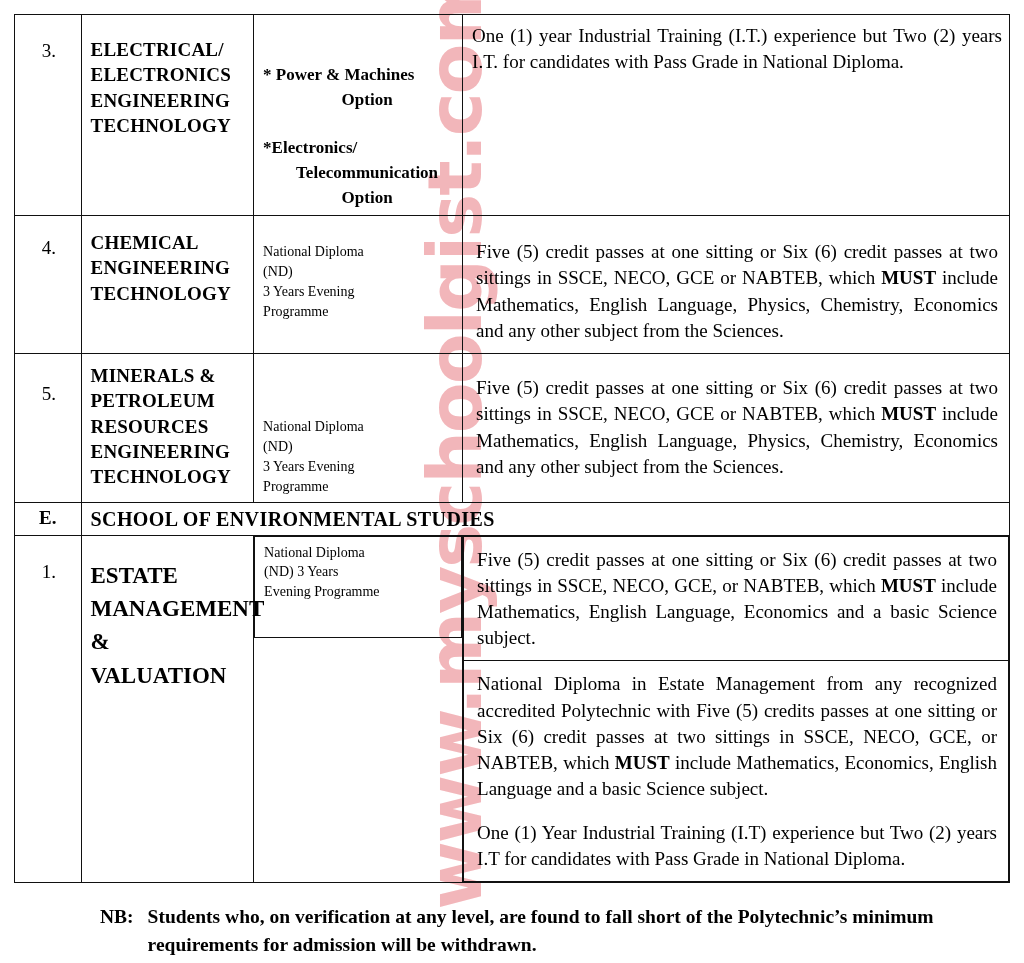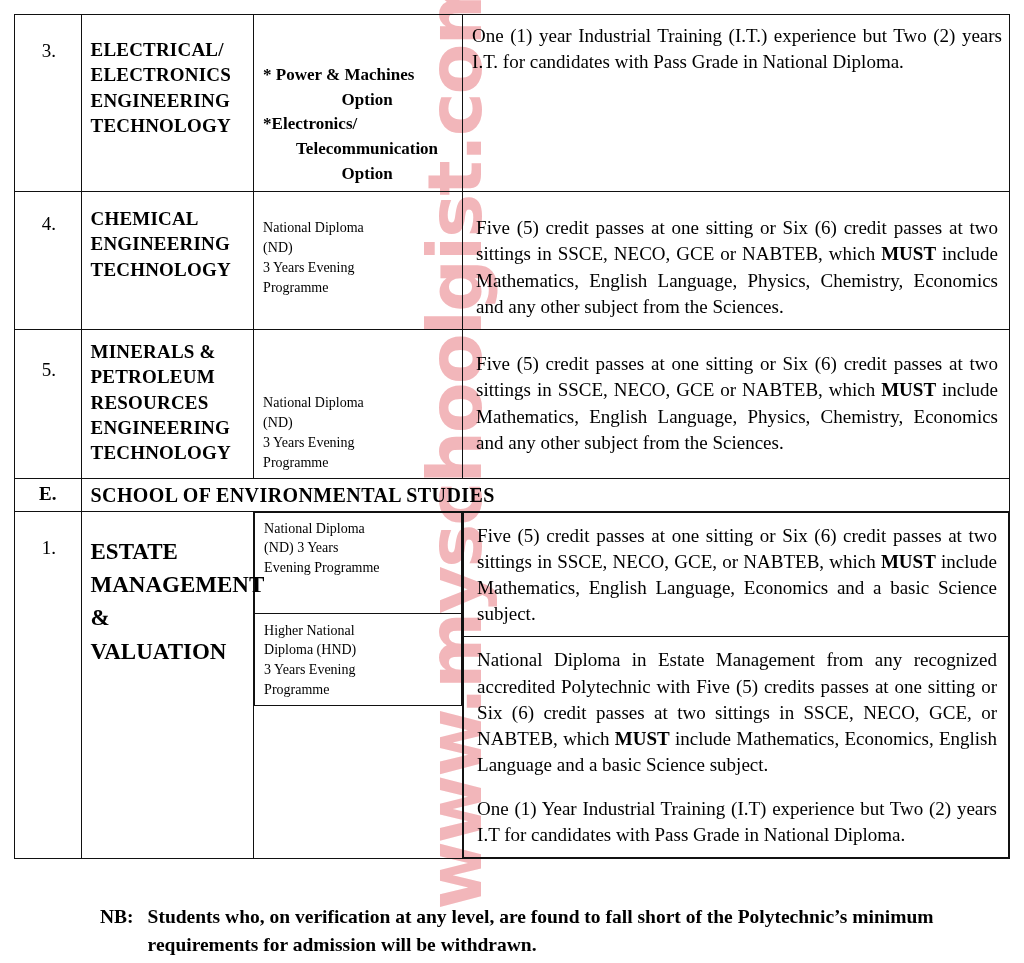--- a/index.html
+++ b/index.html
@@ -171,21 +171,21 @@
       <td class="col-prog">
         <div class="cell-pad prog" style="padding-top:22px; white-space:pre-line;">ELECTRICAL/
 ELECTRONICS
 ENGINEERING
 TECHNOLOGY</div>
       </td>
       <td class="col-mode">
         <div class="cell-pad mode-bold" style="padding-top:48px;">
           <span style="display:block;">* Power &amp; Machines</span>
           <span class="mode-indent">Option</span>
-          <span style="display:block;">*Electronics/</span>
+          <span style="display:block;margin-top:24px;">*Electronics/</span>
           <span class="mode-indent">Telecommunication</span>
           <span class="mode-indent">Option</span>
         </div>
       </td>
       <td class="col-req">
         <div class="cell-pad req" style="padding-top:8px;">One (1) year Industrial Training (I.T.) experience but Two (2) years I.T. for candidates with Pass Grade in National Diploma.</div>
       </td>
     </tr>
 
     <tr>
@@ -260,28 +260,20 @@
       </td>
 
       <td class="col-mode" style="padding:0;">
         <table class="split">
           <tbody>
               <tr>
             <td style="height:100px;">
               <div class="cell-pad mode" style="padding-top:6px; white-space:pre-line;">National Diploma
 (ND) 3 Years
 Evening Programme</div>
-            </td>
-          </tr>
-          <tr>
-            <td>
-              <div class="cell-pad mode" style="padding-top:7px; white-space:pre-line;">Higher National
-Diploma (HND)
-3 Years Evening
-Programme</div>
             </td>
           </tr>
         </tbody>
           </table>
       </td>
 
       <td class="col-req" style="padding:0;">
         <table class="split">
           <tbody>
               <tr>

